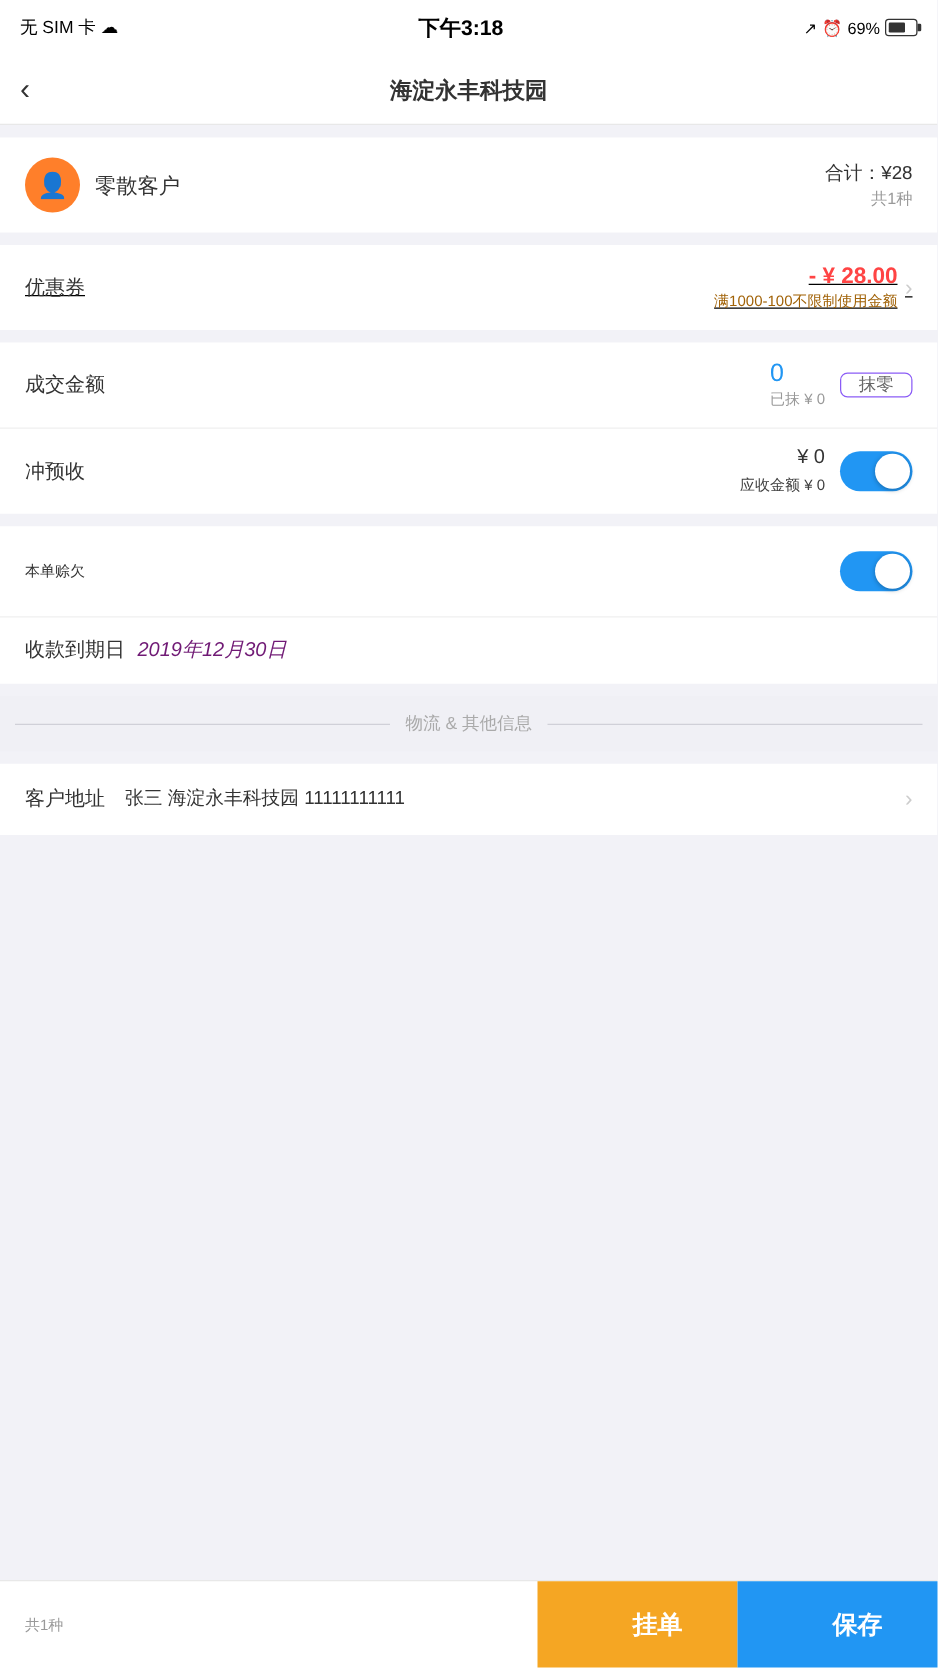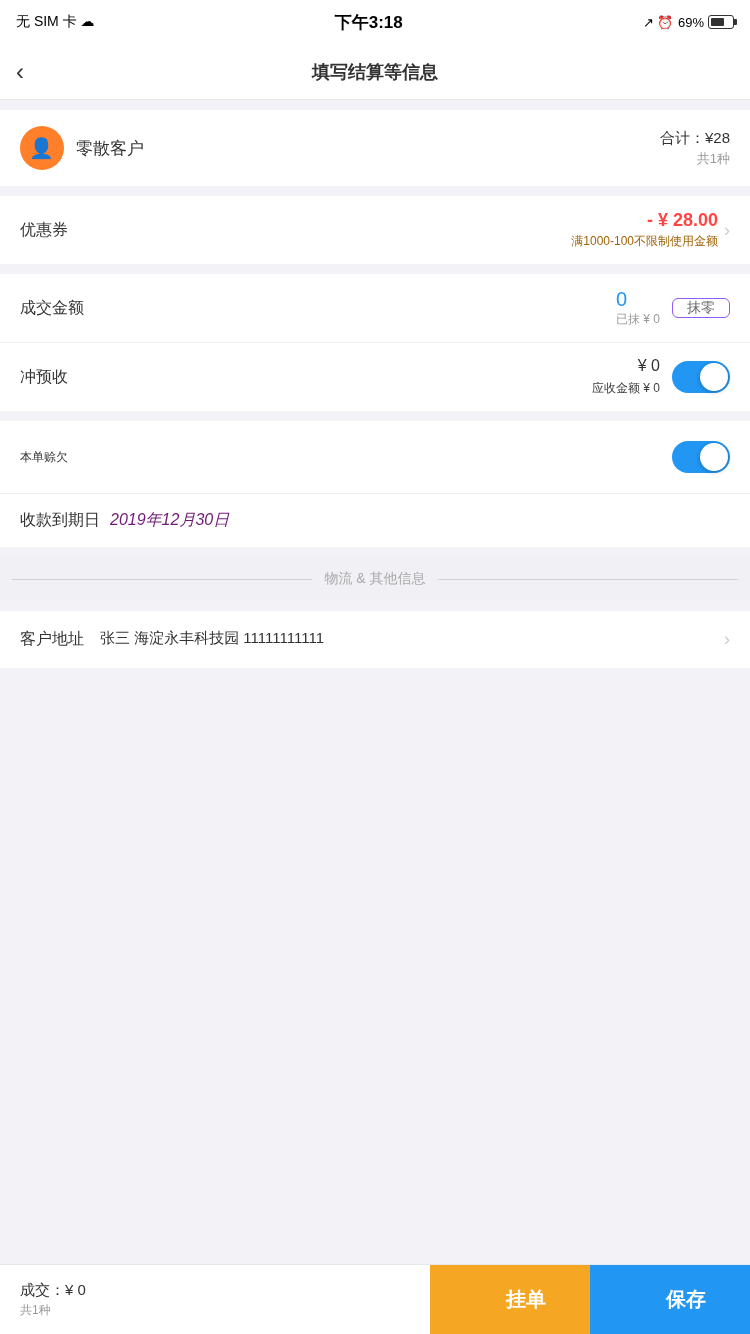--- a/index.html
+++ b/index.html
@@ -84,20 +84,21 @@
     .customer-total { font-size: 15px; color: #333; }
     .customer-count { font-size: 13px; color: #999; margin-top: 2px; }
 
     
     .coupon-row {
       display: flex;
       align-items: center;
       justify-content: space-between;
       padding: 14px 20px;
       min-height: 64px;
+      text-decoration: underline;
     }
     .coupon-label { font-size: 16px; color: #333; }
     .coupon-right { text-align: right; display: flex; align-items: center; gap: 6px; }
     .coupon-amount { font-size: 18px; color: #f44; font-weight: 600; }
     .coupon-desc { font-size: 12px; color: #a16207; margin-top: 2px; }
     .chevron { color: #ccc; font-size: 18px; }
 
     
     .section-card { background: #fff; margin-bottom: 10px; }
 
@@ -216,21 +217,21 @@
     <span>69%</span>
     <div class="battery">
       <div class="battery-fill"></div>
       <div class="battery-tip"></div>
     </div>
   </div>
 </div>
 
 <div class="nav-bar">
   <span class="nav-back">‹</span>
-  <span class="nav-title">填写结算等信息</span>
+  <span class="nav-title">海淀永丰科技园</span>
 </div>
 
 <div class="content">
 
   <div class="card" style="margin-top:10px;">
     <div class="customer-row">
       <div class="customer-left">
         <div class="customer-avatar">
           <span>👤</span>
         </div>
@@ -308,20 +309,17 @@
       <span class="address-value">张三 海淀永丰科技园 11111111111</span>
       <span class="address-chevron">›</span>
     </div>
   </div>
 
   <div class="bottom-spacer"></div>
 </div>
 
 <div class="bottom-bar">
   <div class="bottom-info">
-    <div class="bottom-deal">
-      <span>成交：</span><span>¥ 0</span>
-    </div>
     <div class="bottom-count">共1种</div>
   </div>
   <div class="bottom-btn btn-hang">挂单</div>
   <div class="bottom-btn btn-save">保存</div>
 </div>
 
 </body></html>

